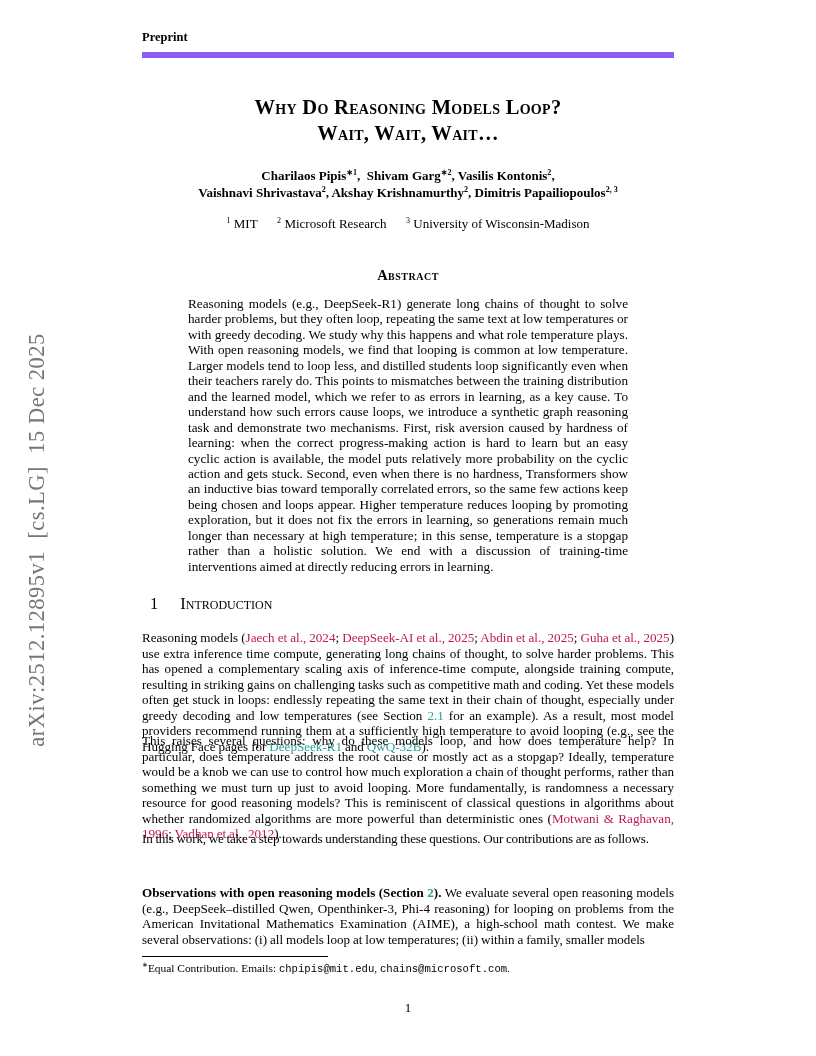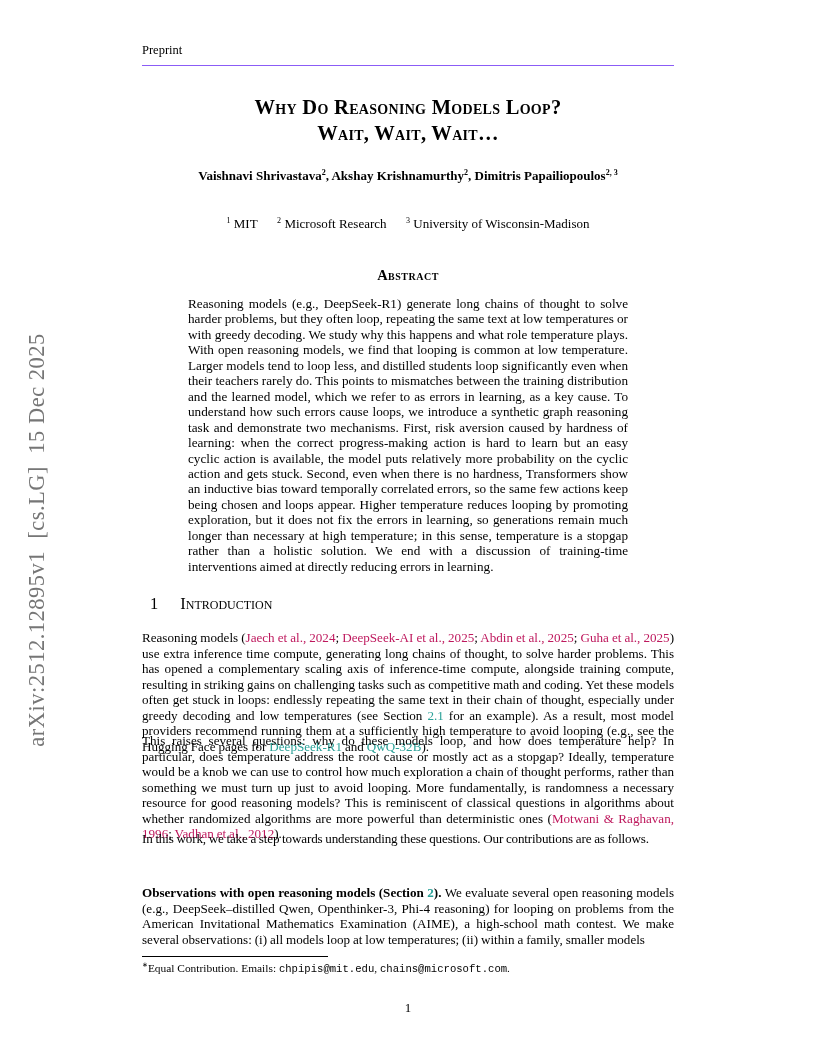--- a/index.html
+++ b/index.html
@@ -4,22 +4,22 @@
 <style>
   * { margin:0; padding:0; box-sizing:border-box; }
   html,body { background:#ffffff; }
   .page {
     position:relative; width:816px; height:1056px; background:#ffffff;
     font-family:"Liberation Serif", serif; color:#000; overflow:hidden;
   }
   .content { position:absolute; left:142px; top:0; width:532px; height:100%; }
 
   .header {
-    position:absolute; top:43px; left:0; right:0;
-    font-size:12.5px; padding-bottom:7px; border-bottom:1px solid #8b5cf6;
+    position:absolute; top:30px; left:0; right:0;
+    font-size:12.5px; padding-bottom:7px; border-bottom:6px solid #8b5cf6;font-weight:bold;
   }
 
   .title {
     position:absolute; top:94px; left:-20px; right:-20px; text-align:center;
     font-variant:small-caps; font-weight:bold; font-size:20.5px; line-height:26px;
     letter-spacing:0.3px;
   }
   .tl { display:block; }
 
   .authors {
@@ -88,20 +88,21 @@
     <div class="header">
       <span>Preprint</span>
     </div>
 
     <h1 class="title">
       <span class="tl">Why Do Reasoning Models Loop?</span>
       <span class="tl">Wait, Wait, Wait…</span>
     </h1>
 
     <div class="authors">
+      <div><span>Charilaos Pipis</span><sup>∗1</sup><span>,&nbsp; </span><span>Shivam Garg</span><sup>∗2</sup><span>, </span><span>Vasilis Kontonis</span><sup>2</sup><span>,</span></div>
       <div><span>Vaishnavi Shrivastava</span><sup>2</sup><span>, </span><span>Akshay Krishnamurthy</span><sup>2</sup><span>, </span><span>Dimitris Papailiopoulos</span><sup>2, 3</sup></div>
     </div>
 
     <div class="affil"><sup>1</sup><span> MIT&nbsp;&nbsp;&nbsp;&nbsp;&nbsp;&nbsp;</span><sup>2</sup><span> Microsoft Research&nbsp;&nbsp;&nbsp;&nbsp;&nbsp;&nbsp;</span><sup>3</sup><span> University of Wisconsin-Madison</span></div>
 
     <div class="abs-head">Abstract</div>
 
     <p class="abs-body"><span>Reasoning models (e.g., DeepSeek-R1) generate long chains of thought to solve harder problems, but they often loop, repeating the same text at low temperatures or with greedy decoding. We study why this happens and what role temperature plays. With open reasoning models, we find that looping is common at low temperature. Larger models tend to loop less, and distilled students loop significantly even when their teachers rarely do. This points to mismatches between the training distribution and the learned model, which we refer to as errors in learning, as a key cause. To understand how such errors cause loops, we introduce a synthetic graph reasoning task and demonstrate two mechanisms. First, risk aversion caused by hardness of learning: when the correct progress-making action is hard to learn but an easy cyclic action is available, the model puts relatively more probability on the cyclic action and gets stuck. Second, even when there is no hardness, Transformers show an inductive bias toward temporally correlated errors, so the same few actions keep being chosen and loops appear. Higher temperature reduces looping by promoting exploration, but it does not fix the errors in learning, so generations remain much longer than necessary at high temperature; in this sense, temperature is a stopgap rather than a holistic solution. We end with a discussion of training-time interventions aimed at directly reducing errors in learning.</span></p>
 
     <div class="sec-head">

